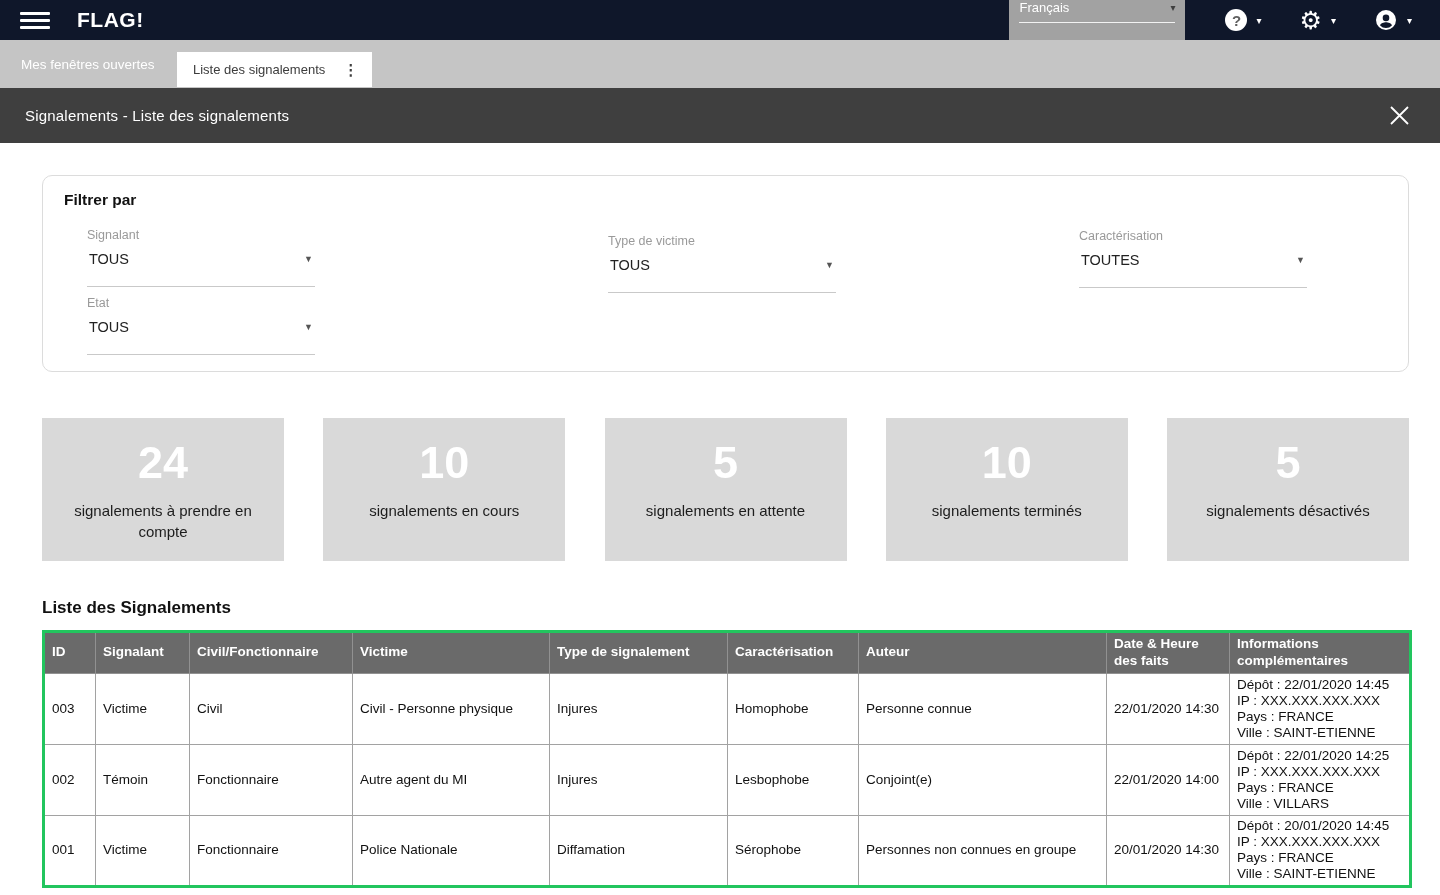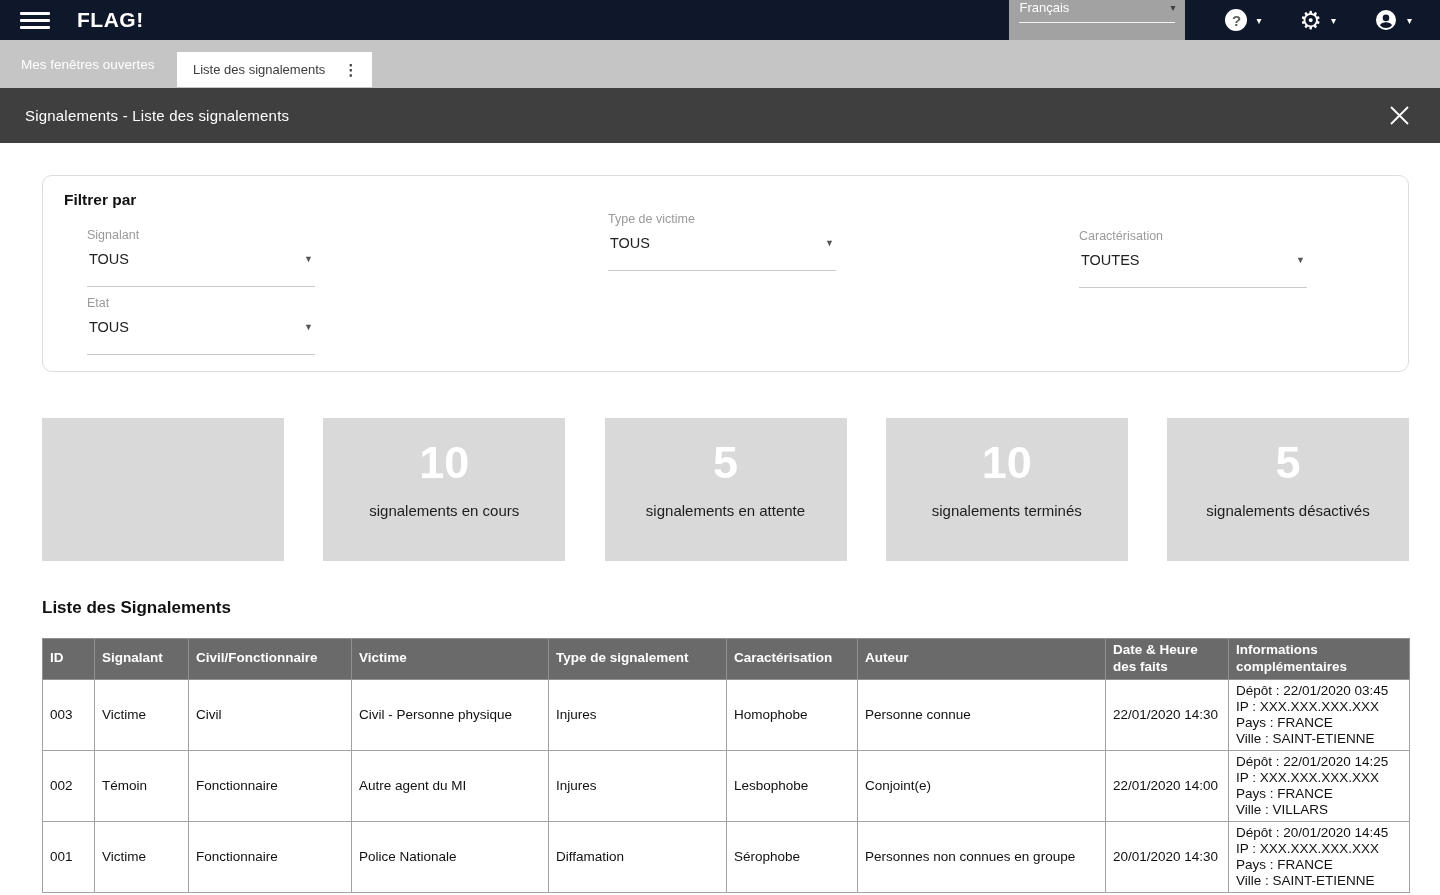--- a/index.html
+++ b/index.html
@@ -74,21 +74,21 @@
   .field { position: absolute; width: 228px; }
   .field-label { font-size: 12.5px; color: #9a9a9a; margin-bottom: 7px; }
   .field-value {
     display: flex; justify-content: space-between; align-items: center;
     border-bottom: 1px solid #c9c9c9; padding: 2px 2px 19px 2px;
     font-size: 14.5px; color: #222; cursor: pointer;
   }
   .select-caret { color: #555; font-size: 9px; }
   .f-signalant { left: 44px; top: 52px; }
   .f-etat { left: 44px; top: 120px; }
-  .f-typevictime { left: 565px; top: 36px; }
+  .f-typevictime { left: 565px; top: 58px; }
   .f-date { left: 565px; top: 116px; }
   .f-caracterisation { left: 1036px; top: 53px; }
   .date-input {
     width: 100%; border: none; border-bottom: 1px solid #c9c9c9; outline: none;
     font-family: "Liberation Sans", sans-serif; font-size: 13.5px; color: #333;
     padding: 2px 2px 10px 2px; background: transparent;
   }
   .date-input::placeholder { color: #3a3a3a; opacity: 1; }
 
   
@@ -96,22 +96,22 @@
   .stat-card {
     width: 242px; height: 143px; background: #d9d9d9;
     text-align: center; padding-top: 19px;
   }
   .stat-value { font-size: 45px; font-weight: bold; color: #fff; line-height: 1.15; }
   .stat-label { font-size: 15px; color: #1d1d1d; margin-top: 11px; line-height: 1.4; padding: 0 14px; }
 
   
   .table-title { margin-top: 37px; font-weight: bold; font-size: 17px; color: #111; }
   .report-table {
-    margin-top: 20px; border-collapse: collapse; width: 100%;
-    table-layout: fixed; border: 1px solid #22c55e;
+    margin-top: 12px; border-collapse: collapse; width: 100%;
+    table-layout: fixed; border: 3px solid #22c55e;
   }
   .report-table th {
     background: #6a6a6a; color: #fff; font-weight: bold; font-size: 13.5px;
     text-align: left; padding: 3px 7px; border: 1px solid #919191;
     height: 40px; vertical-align: middle; line-height: 1.25;
   }
   .report-table td {
     font-size: 13.5px; color: #111; padding: 2px 7px;
     border: 1px solid #a2a2a2; vertical-align: middle; height: 71px;
     line-height: 1.2; background: #fff;
@@ -208,20 +208,22 @@
       <div class="field-label">Caractérisation</div>
       <div class="field-value">
         <span>TOUTES</span>
         <span class="select-caret">▼</span>
       </div>
     </div>
   </section>
 
   <div class="stats-row">
     <div class="stat-card">
+      <div class="stat-value">24</div>
+      <div class="stat-label">signalements à prendre en compte</div>
     </div>
     <div class="stat-card">
       <div class="stat-value">10</div>
       <div class="stat-label">signalements en cours</div>
     </div>
     <div class="stat-card">
       <div class="stat-value">5</div>
       <div class="stat-label">signalements en attente</div>
     </div>
     <div class="stat-card">
@@ -265,21 +267,21 @@
       <tr>
         <td>003</td>
         <td>Victime</td>
         <td>Civil</td>
         <td>Civil - Personne physique</td>
         <td>Injures</td>
         <td>Homophobe</td>
         <td>Personne connue</td>
         <td>22/01/2020 14:30</td>
         <td>
-          <div class="info-line">Dépôt : 22/01/2020 03:45</div>
+          <div class="info-line">Dépôt : 22/01/2020 14:45</div>
           <div class="info-line">IP : XXX.XXX.XXX.XXX</div>
           <div class="info-line">Pays : FRANCE</div>
           <div class="info-line">Ville : SAINT-ETIENNE</div>
         </td>
       </tr>
       <tr>
         <td>002</td>
         <td>Témoin</td>
         <td>Fonctionnaire</td>
         <td>Autre agent du MI</td>

